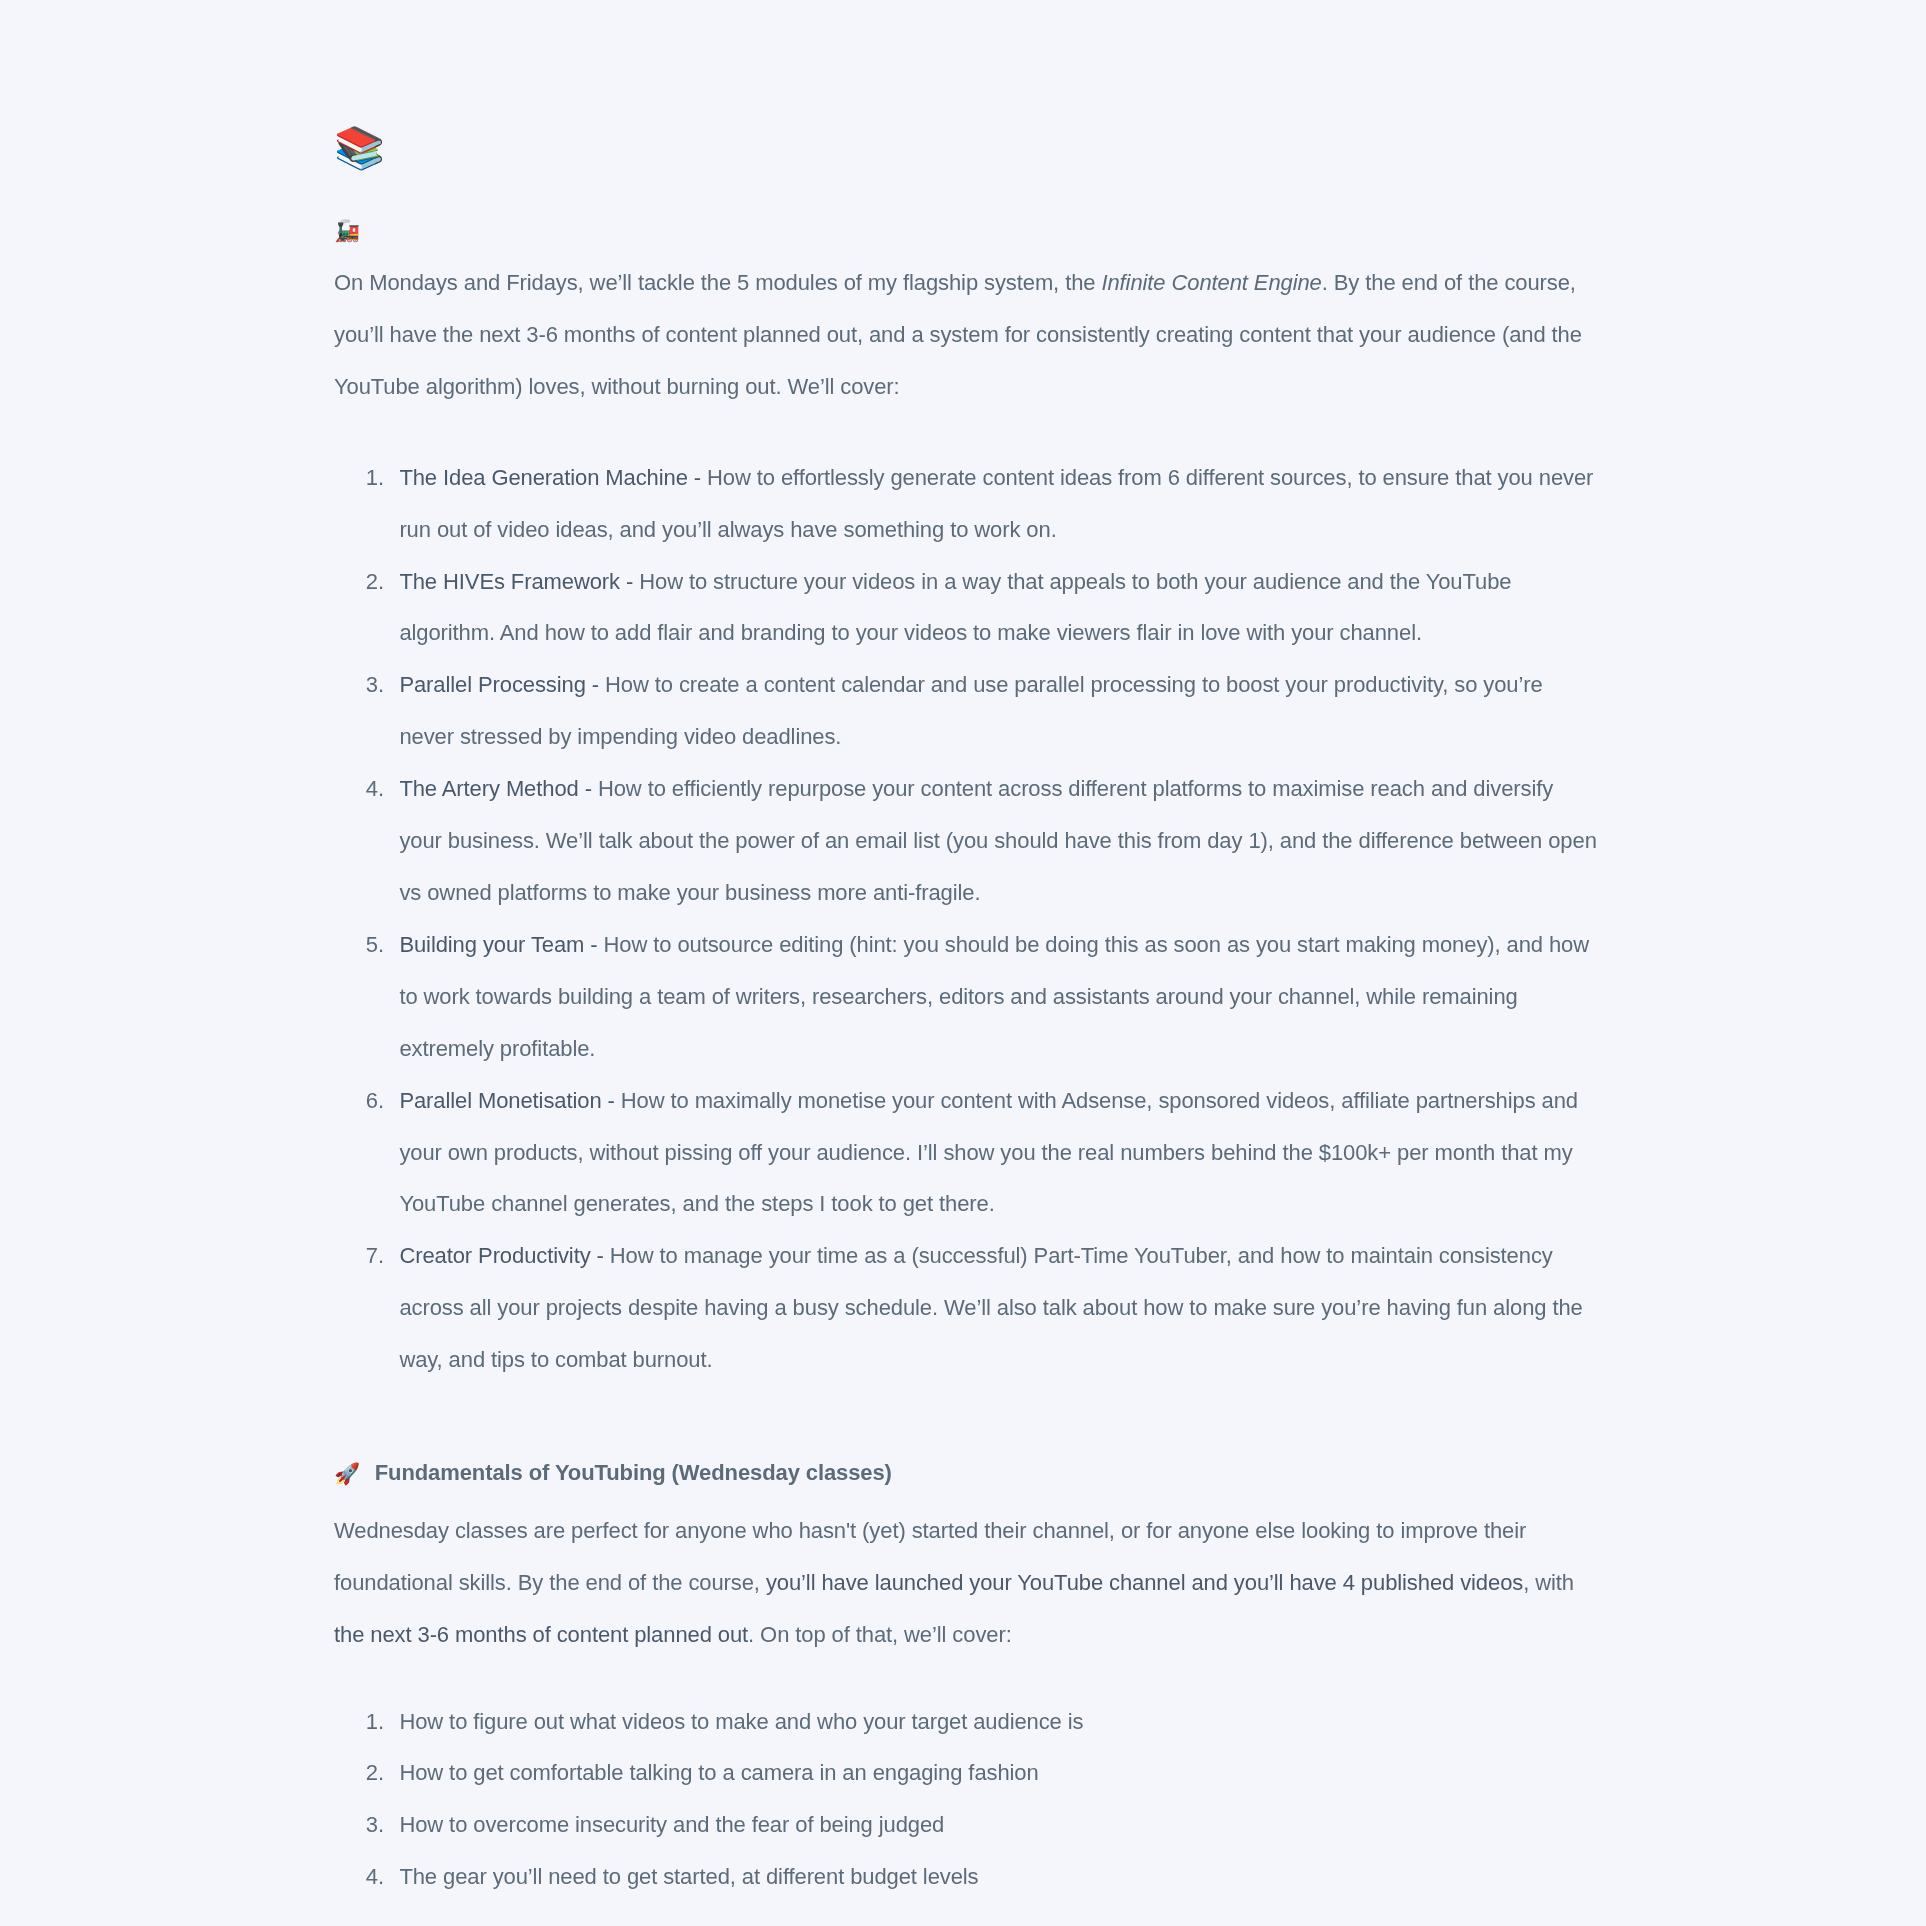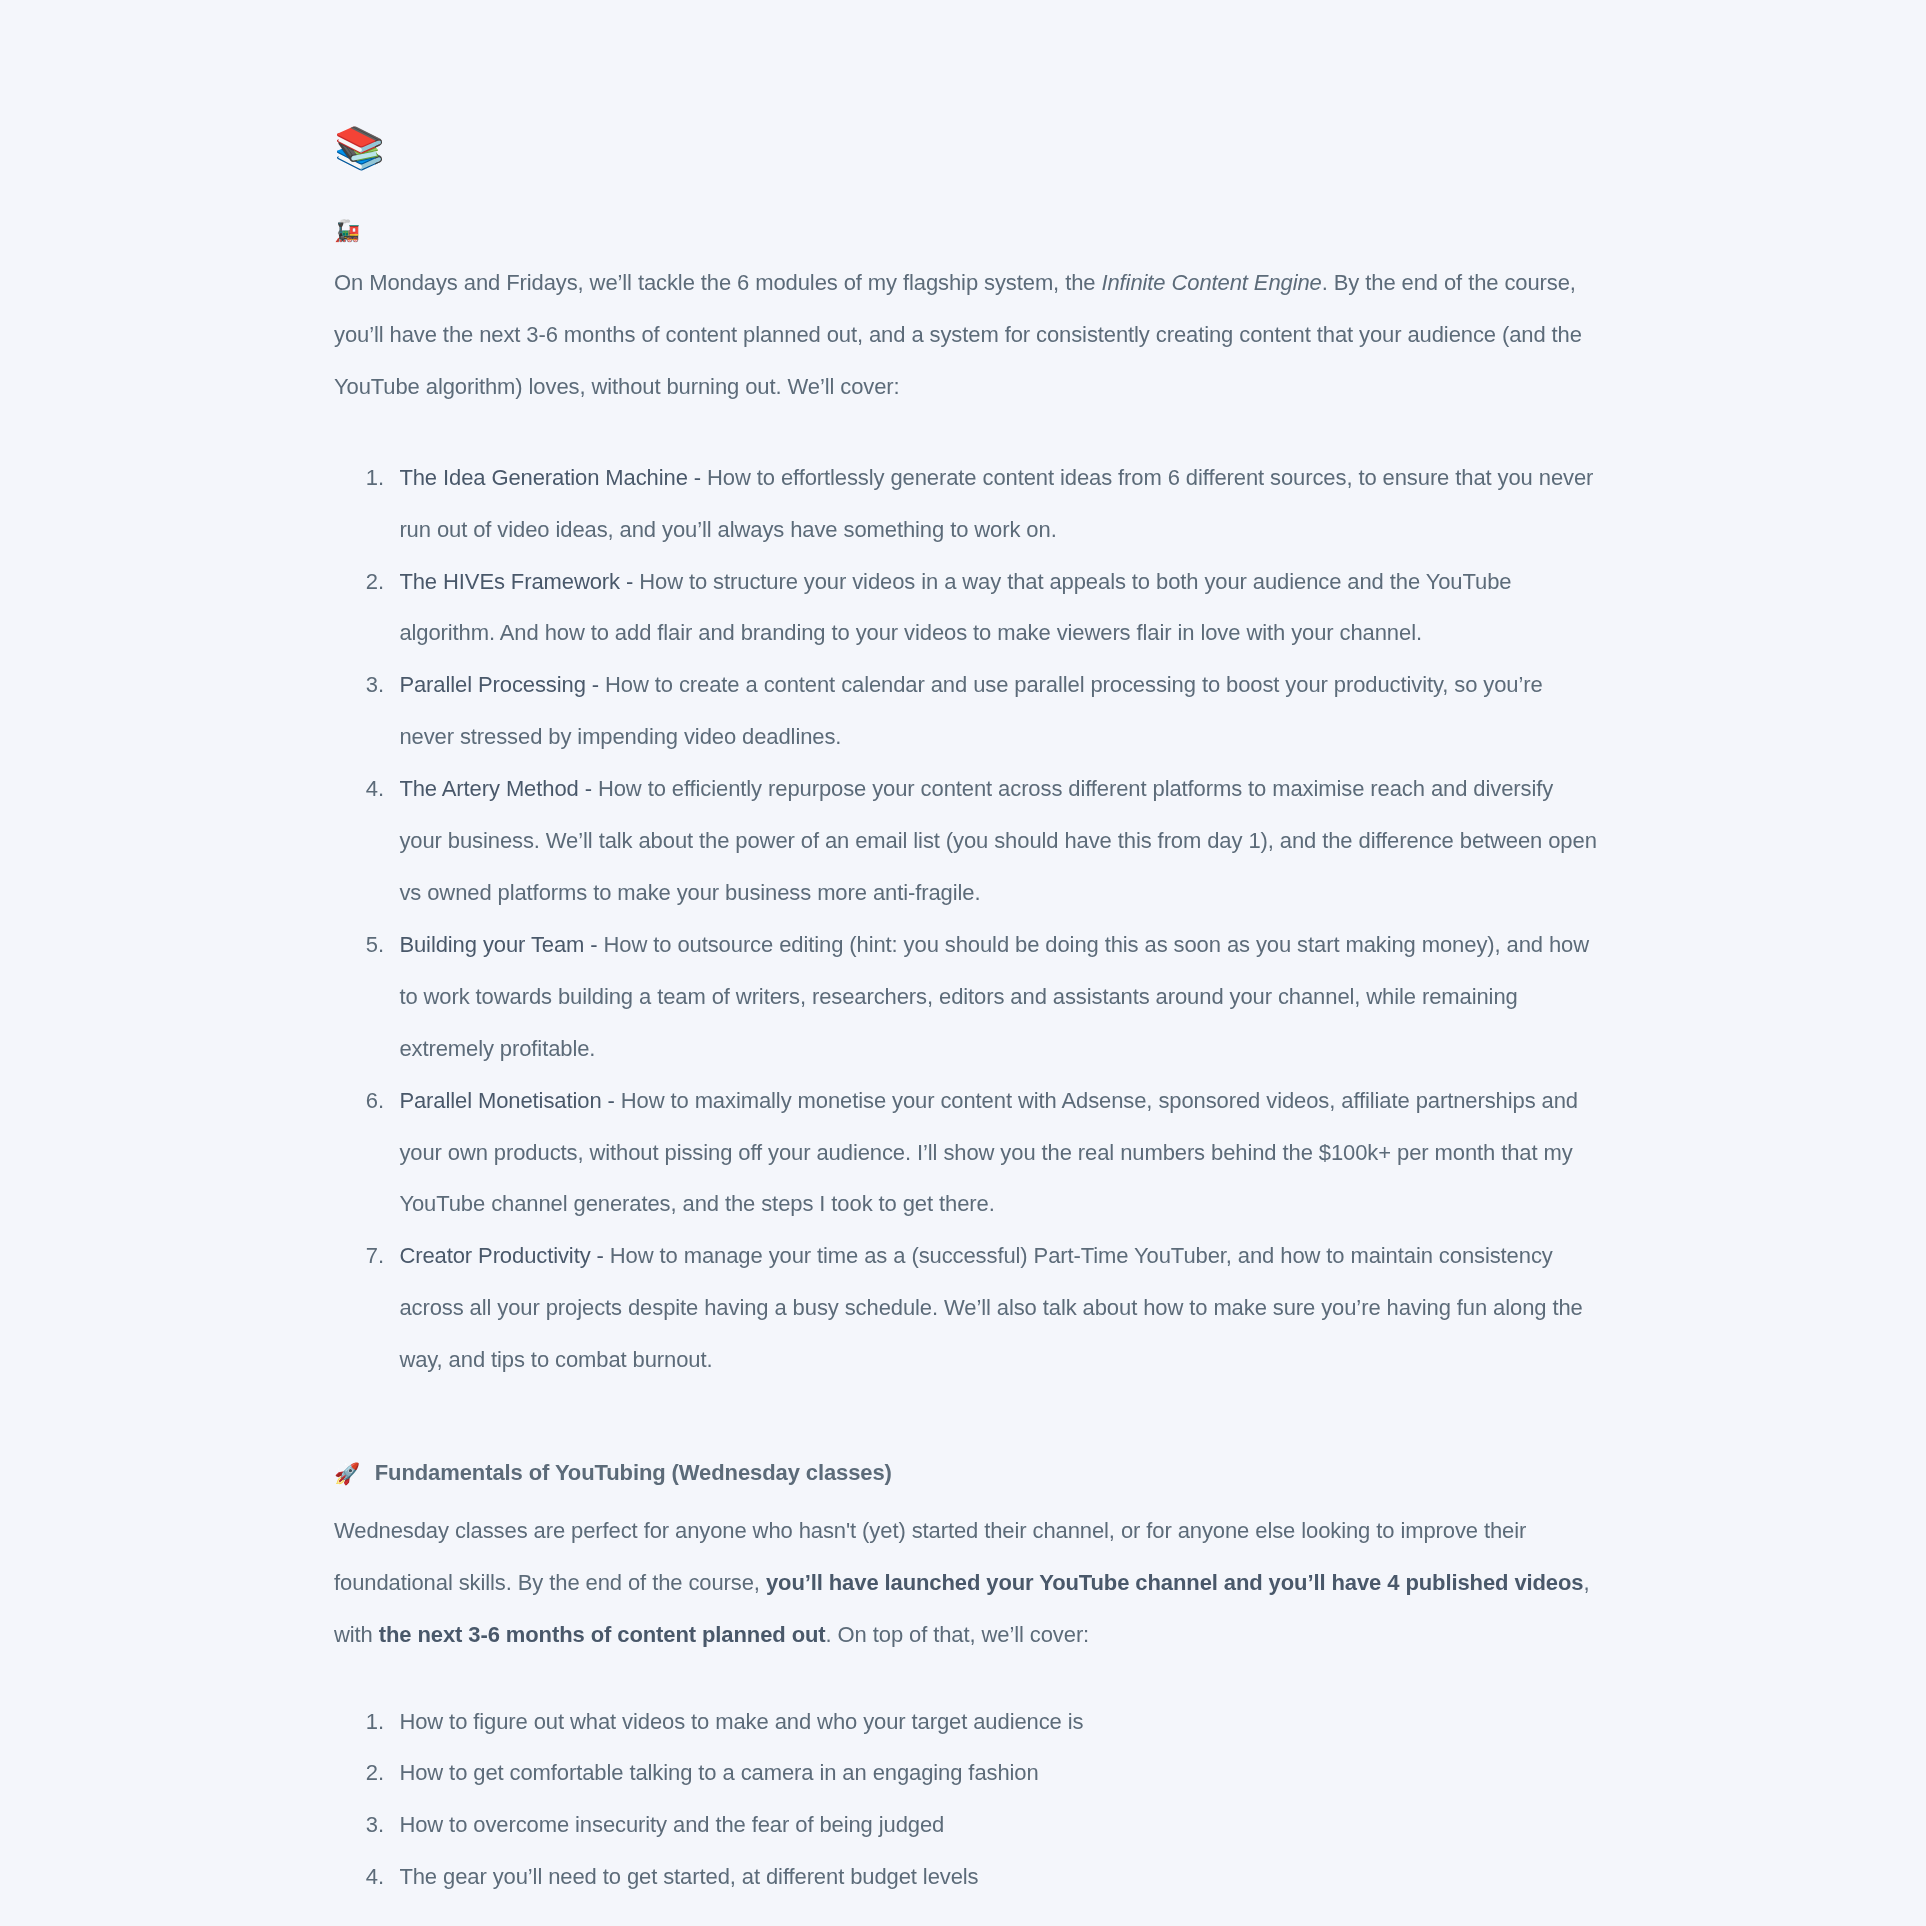--- a/index.html
+++ b/index.html
@@ -70,21 +70,21 @@
   .para {
     font-size: 22px;
     color: #5c6b79;
     line-height: 2.36;
     margin: 0;
     letter-spacing: -0.1px;
   }
   .para em {
   }
   .para b, .para strong {
-    font-weight: bold;
+    font-weight: normal;
     color: #49586a;
   }
 
   
   ol.course-list {
     margin: 39px 0 0 0;
     padding-left: 56px;
     font-size: 22px;
     color: #5c6b79;
     line-height: 2.36;
@@ -126,21 +126,21 @@
 
     <h1 class="page-title">
       <span class="emoji">📚</span>
     </h1>
 
     <div>
       <h2 class="section-heading">
         <span class="emoji">🚂</span>
       </h2>
 
-      <p class="para"><span>On Mondays and Fridays, we’ll tackle the 6 modules of my flagship system, the </span><em>Infinite Content Engine</em><span>. By the end of the course, you’ll have the next 3-6 months of content planned out, and a system for consistently creating content that your audience (and the YouTube algorithm) loves, without burning out. We’ll cover:</span></p>
+      <p class="para"><span>On Mondays and Fridays, we’ll tackle the 5 modules of my flagship system, the </span><em>Infinite Content Engine</em><span>. By the end of the course, you’ll have the next 3-6 months of content planned out, and a system for consistently creating content that your audience (and the YouTube algorithm) loves, without burning out. We’ll cover:</span></p>
 
       <ol class="course-list">
         <li><span class="lead">The Idea Generation Machine - </span><span>How to effortlessly generate content ideas from 6 different sources, to ensure that you never run out of video ideas, and you’ll always have something to work on.</span></li>
         <li><span class="lead">The HIVEs Framework - </span><span>How to structure your videos in a way that appeals to both your audience and the YouTube algorithm. And how to add flair and branding to your videos to make viewers flair in love with your channel.</span></li>
         <li><span class="lead">Parallel Processing - </span><span>How to create a content calendar and use parallel processing to boost your productivity, so you’re never stressed by impending video deadlines.</span></li>
         <li><span class="lead">The Artery Method - </span><span>How to efficiently repurpose your content across different platforms to maximise reach and diversify your business. We’ll talk about the power of an email list (you should have this from day 1), and the difference between open vs owned platforms to make your business more anti-fragile.</span></li>
         <li><span class="lead">Building your Team - </span><span>How to outsource editing (hint: you should be doing this as soon as you start making money), and how to work towards building a team of writers, researchers, editors and assistants around your channel, while remaining extremely profitable.</span></li>
         <li><span class="lead">Parallel Monetisation - </span><span>How to maximally monetise your content with Adsense, sponsored videos, affiliate partnerships and your own products, without pissing off your audience. I’ll show you the real numbers behind the $100k+ per month that my YouTube channel generates, and the steps I took to get there.</span></li>
         <li><span class="lead">Creator Productivity - </span><span>How to manage your time as a (successful) Part-Time YouTuber, and how to maintain consistency across all your projects despite having a busy schedule. We’ll also talk about how to make sure you’re having fun along the way, and tips to combat burnout.</span></li>
       </ol>

